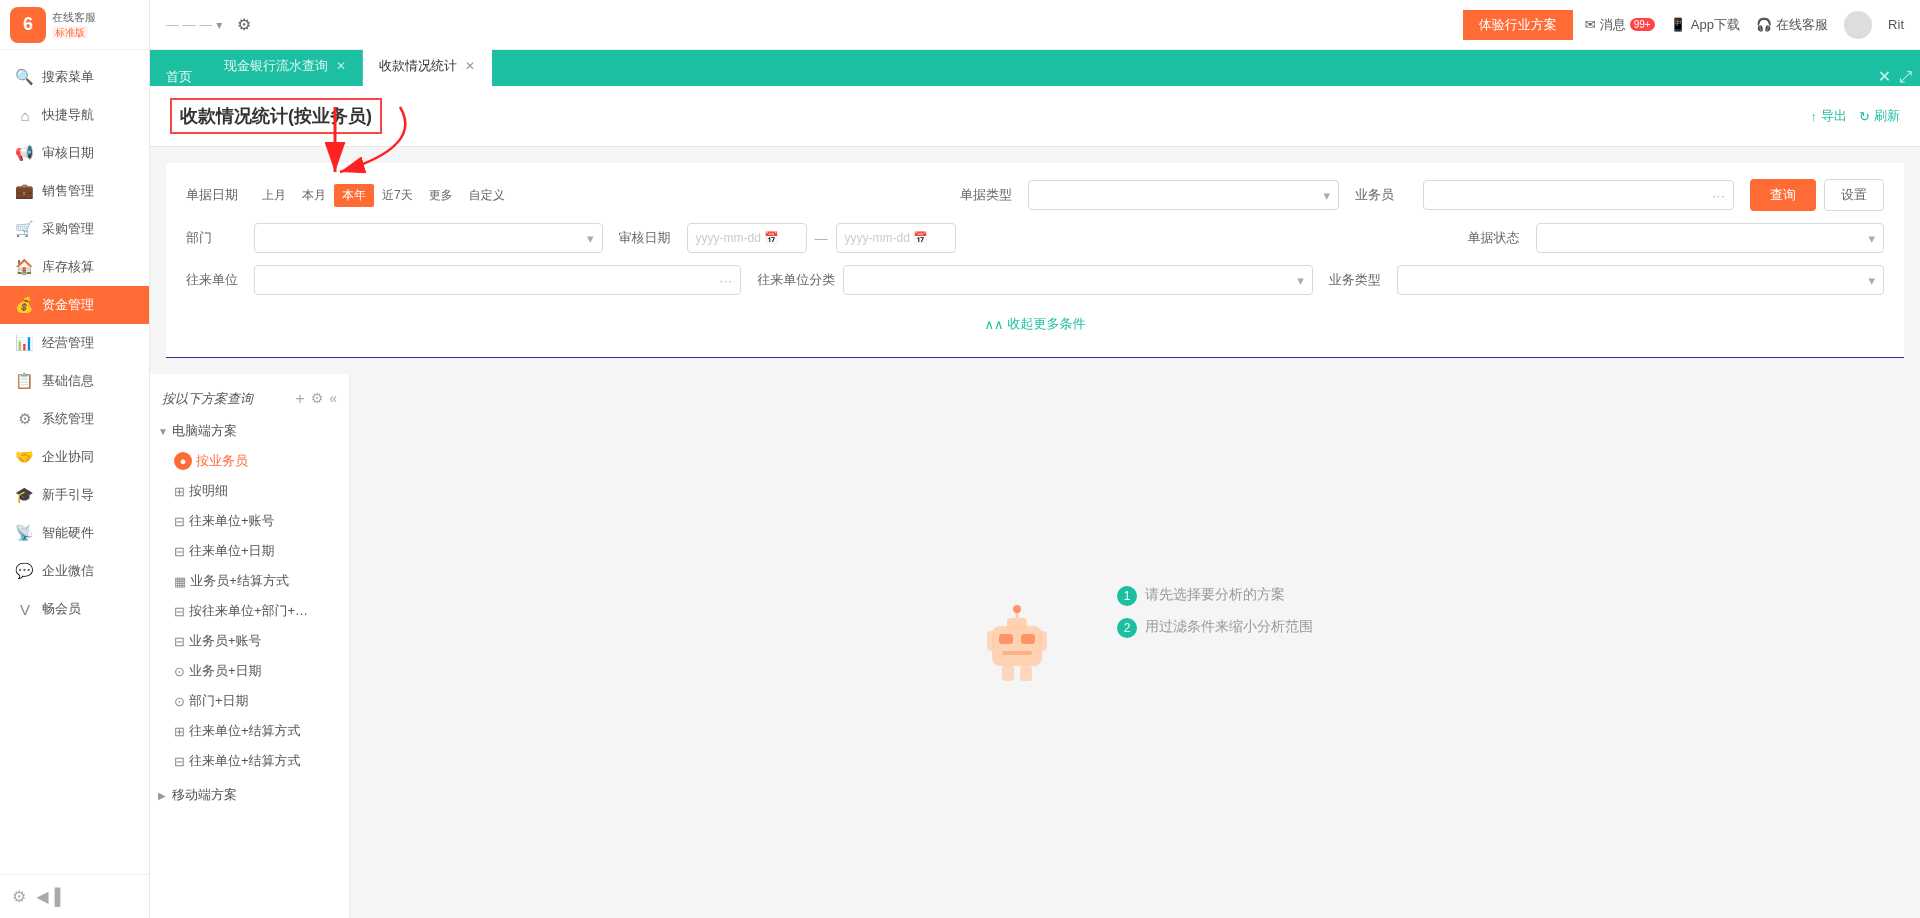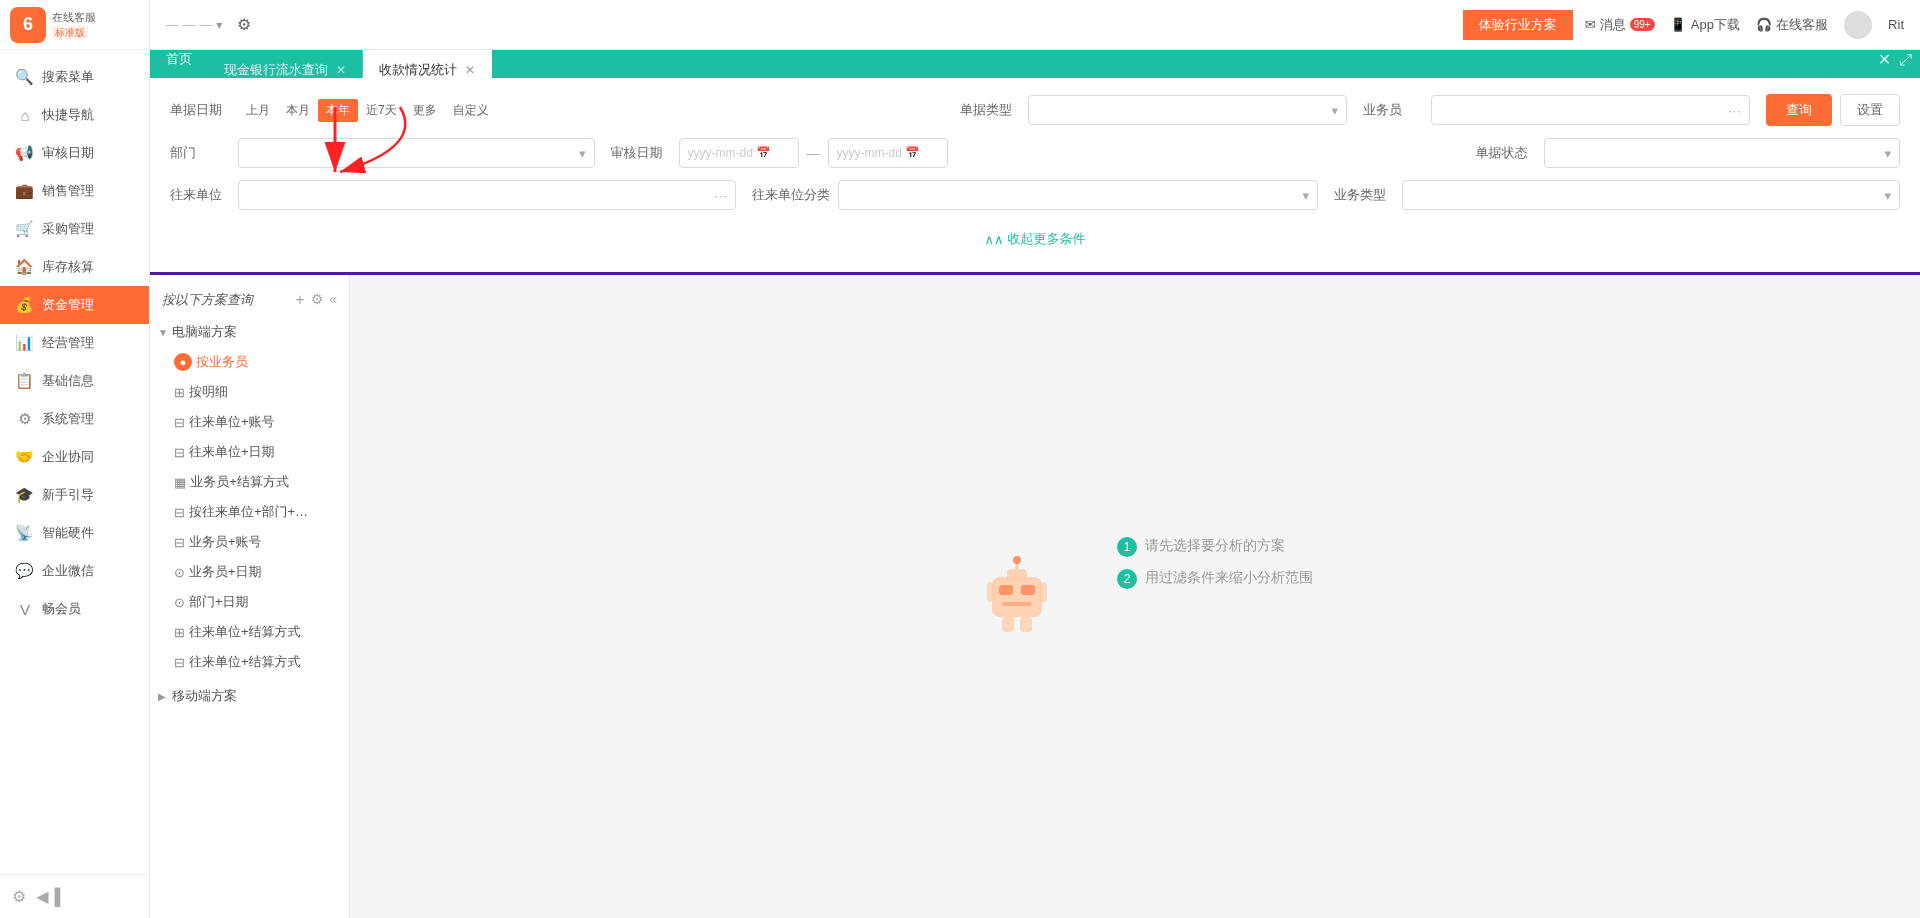--- a/index.html
+++ b/index.html
@@ -31,39 +31,39 @@
     .breadcrumb-nav { display: flex; align-items: center; gap: 8px; flex: 1; }
     .breadcrumb-select { display: flex; align-items: center; gap: 4px; color: #999; font-size: 12px; cursor: pointer; }
     .settings-icon-btn { width: 28px; height: 28px; display: flex; align-items: center; justify-content: center; cursor: pointer; color: #666; font-size: 16px; }
     .trial-btn { background: #ff6b35; color: white; border: none; padding: 6px 16px; border-radius: 0; cursor: pointer; font-size: 13px; white-space: nowrap; }
     .header-right { display: flex; align-items: center; gap: 16px; margin-left: auto; }
     .header-action { display: flex; align-items: center; gap: 4px; color: #555; cursor: pointer; font-size: 13px; }
     .badge { background: #ff4444; color: white; font-size: 10px; padding: 1px 4px; border-radius: 8px; min-width: 16px; text-align: center; }
     .user-avatar { width: 28px; height: 28px; background: #ddd; border-radius: 50%; }
 
     
-    .tab-bar { height: 28px; background: #1dbfa3; display: flex; align-items: flex-start; padding: 0; }
+    .tab-bar { height: 36px; background: #1dbfa3; display: flex; align-items: flex-end; padding: 0; }
     .tab-item { height: 40px; display: flex; align-items: center; padding: 0 16px; cursor: pointer; color: rgba(255,255,255,0.85); font-size: 13px; gap: 6px; border-right: 1px solid rgba(255,255,255,0.2); }
     .tab-item.active { background: #fff; color: #333; }
     .tab-item .tab-close { font-size: 12px; color: rgba(255,255,255,0.7); margin-left: 2px; }
     .tab-item.active .tab-close { color: #999; }
     .tab-home { padding: 0 16px; color: rgba(255,255,255,0.9); cursor: pointer; }
     .tab-bar-right { margin-left: auto; display: flex; align-items: center; padding-right: 8px; gap: 8px; color: rgba(255,255,255,0.8); font-size: 16px; }
 
     
     .content-area { flex: 1; overflow: auto; background: #f5f5f5; display: flex; flex-direction: column; }
     
     
     .page-header { background: #fff; padding: 12px 20px; display: flex; align-items: center; border-bottom: 1px solid #e8e8e8; }
     .page-title { font-size: 18px; font-weight: bold; color: #333; border: 2px solid #ff4444; padding: 4px 8px; }
     .page-header-actions { margin-left: auto; display: flex; gap: 12px; }
     .action-btn { display: flex; align-items: center; gap: 4px; color: #1dbfa3; cursor: pointer; font-size: 13px; }
 
     
-    .filter-panel { background: #fff; margin: 0; padding: 16px 20px; border-bottom: 3px solid #4c1d95; }
+    .filter-panel { background: #fff; margin: 16px; padding: 16px 20px; border-bottom: 1px solid #4c1d95; }
     .filter-row { display: flex; align-items: center; gap: 16px; margin-bottom: 12px; flex-wrap: wrap; }
     .filter-item { display: flex; align-items: center; gap: 8px; flex: 1; min-width: 200px; }
     .filter-label { color: #666; font-size: 13px; white-space: nowrap; min-width: 60px; }
     .filter-select { flex: 1; height: 30px; border: 1px solid #d9d9d9; border-radius: 4px; padding: 0 8px; font-size: 13px; color: #333; background: #fff; cursor: pointer; display: flex; align-items: center; justify-content: space-between; }
     .date-range { display: flex; align-items: center; gap: 6px; }
     .date-input { height: 30px; border: 1px solid #d9d9d9; border-radius: 4px; padding: 0 8px; font-size: 12px; color: #333; width: 120px; display: flex; align-items: center; gap: 4px; }
     .date-sep { color: #999; }
     .date-tabs { display: flex; }
     .date-tab { padding: 3px 8px; font-size: 12px; cursor: pointer; color: #666; border-radius: 2px; }
     .date-tab.active { background: #ff6b35; color: white; border-radius: 2px; }
@@ -222,20 +222,33 @@
         <span class="tab-close" style="color:#999;">✕</span>
       </div>
       <div class="tab-bar-right">
         <span style="cursor:pointer;">✕</span>
         <span style="cursor:pointer;">⤢</span>
       </div>
     </div>
 
     <div class="content-area">
 
+      <div class="page-header">
+        <div class="page-title">收款情况统计(按业务员)</div>
+        <div class="page-header-actions">
+          <div class="action-btn">
+            <span>↑</span>
+            <span>导出</span>
+          </div>
+          <div class="action-btn">
+            <span>↻</span>
+            <span>刷新</span>
+          </div>
+        </div>
+      </div>
 
       <div class="filter-panel">
         <div class="filter-row">
           <div class="filter-item" style="flex: 2; min-width: 400px;">
             <span class="filter-label">单据日期</span>
             <div class="date-tabs">
               <span class="date-tab">上月</span>
               <span class="date-tab">本月</span>
               <span class="date-tab active" style="background:#ff6b35; color:white;">本年</span>
               <span class="date-tab">近7天</span>

